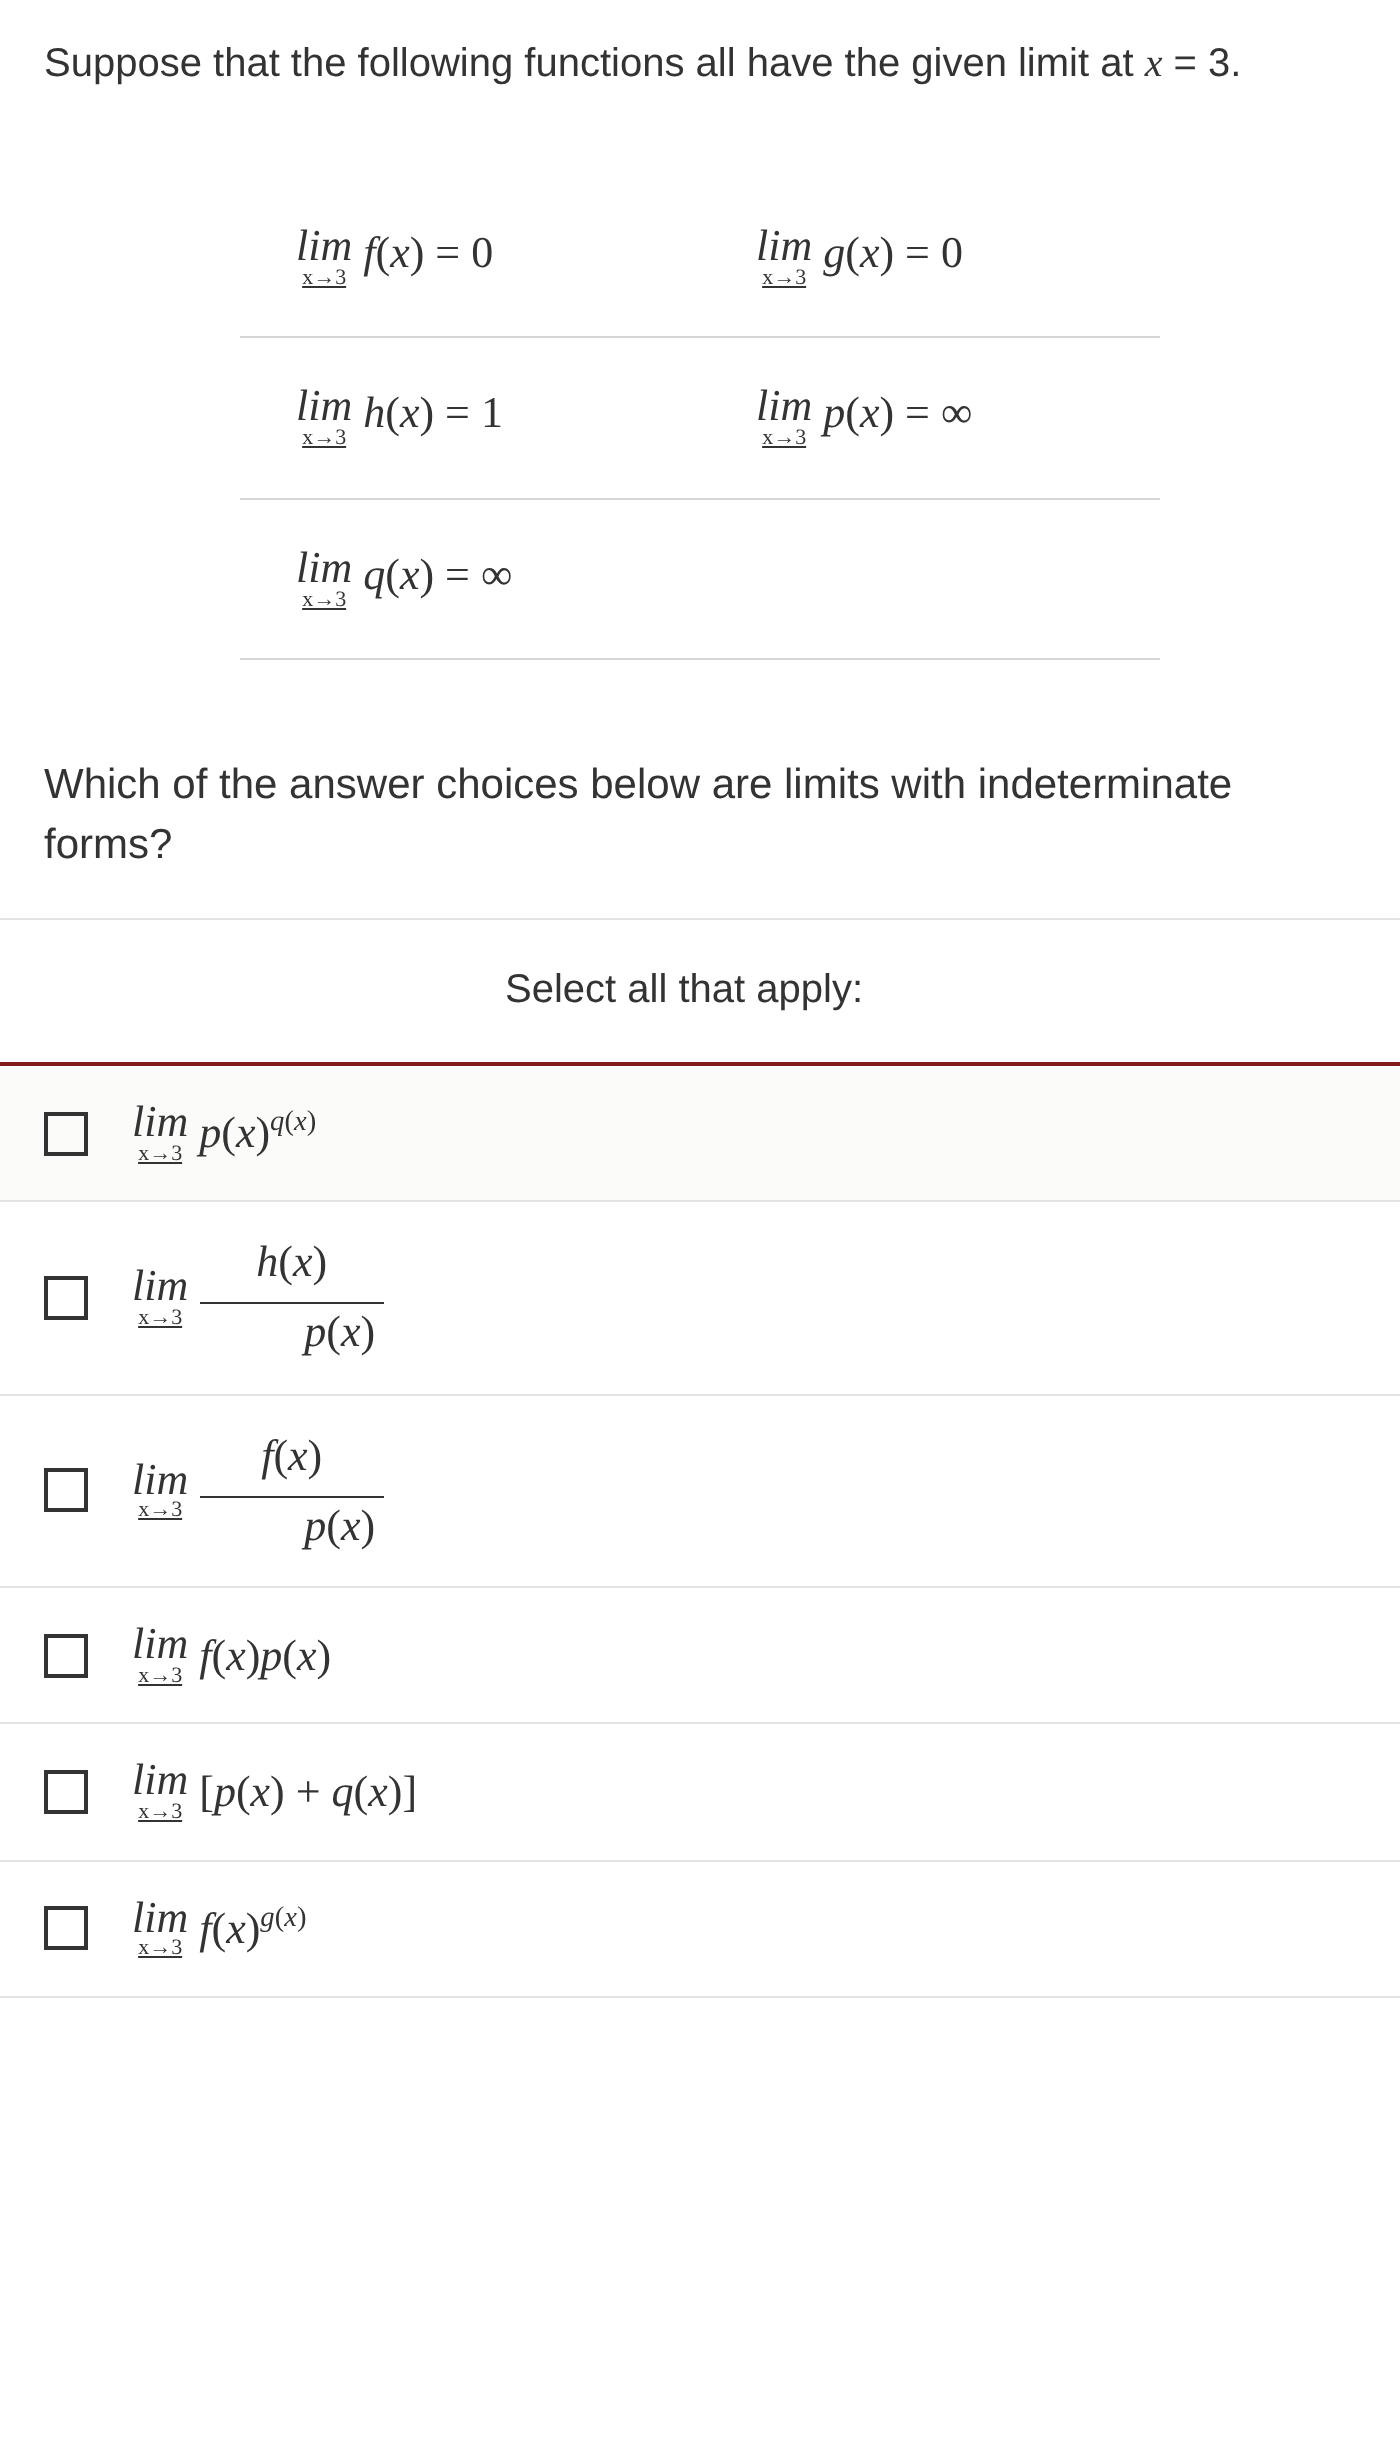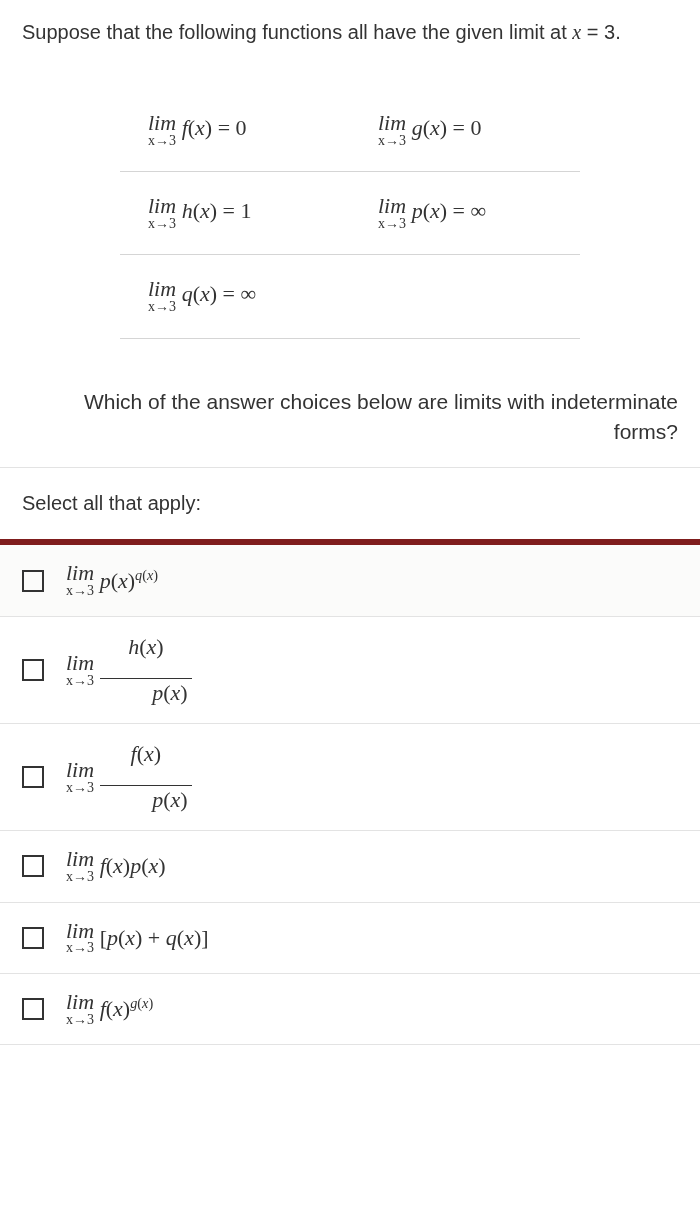--- a/index.html
+++ b/index.html
@@ -44,34 +44,35 @@
       display: inline-block;
       vertical-align: middle;
       text-align: center;
       line-height: 0.95;
     }
     .lim-top {
       font-size: 22px;
       font-style: italic;
     }
     .lim-bot {
-      font-size: 14px;
+      font-size: 11px;
       display: block;
+      text-decoration: underline;
     }
     .second-prompt {
-      padding: 28px 22px 20px 22px;
+      padding: 28px 38px 20px 22px;
       font-size: 21px;
       line-height: 1.45;
       border-bottom: 1px solid #e3e3e3;
-      text-align: right;
     }
     .select-all {
       padding: 24px 38px 24px 22px;
       font-size: 20px;
-      border-bottom: 6px solid #7f1d1d;
+      border-bottom: 2px solid #7f1d1d;
+      text-align: center;
     }
     .option {
       padding: 18px 22px 18px 22px;
       border-bottom: 1px solid #e3e3e3;
       display: flex;
       align-items: center;
       gap: 22px;
     }
     .option.highlight {
       background: #fbfbfa;
@@ -91,21 +92,21 @@
     }
     .frac {
       display: inline-block;
       text-align: center;
       vertical-align: middle;
       margin-left: 6px;
     }
     .frac .num {
       display: block;
       border-bottom: 1.5px solid #333;
-      padding: 0 4px 19px 4px;
+      padding: 0 4px 8px 4px;
       line-height: 1.1;
     }
     .frac .den {
       display: block;
       padding: 2px 4px 0 4px;
       line-height: 1.1;
       margin-left: 48px;
     }
     .sup {
       font-size: 0.65em;

